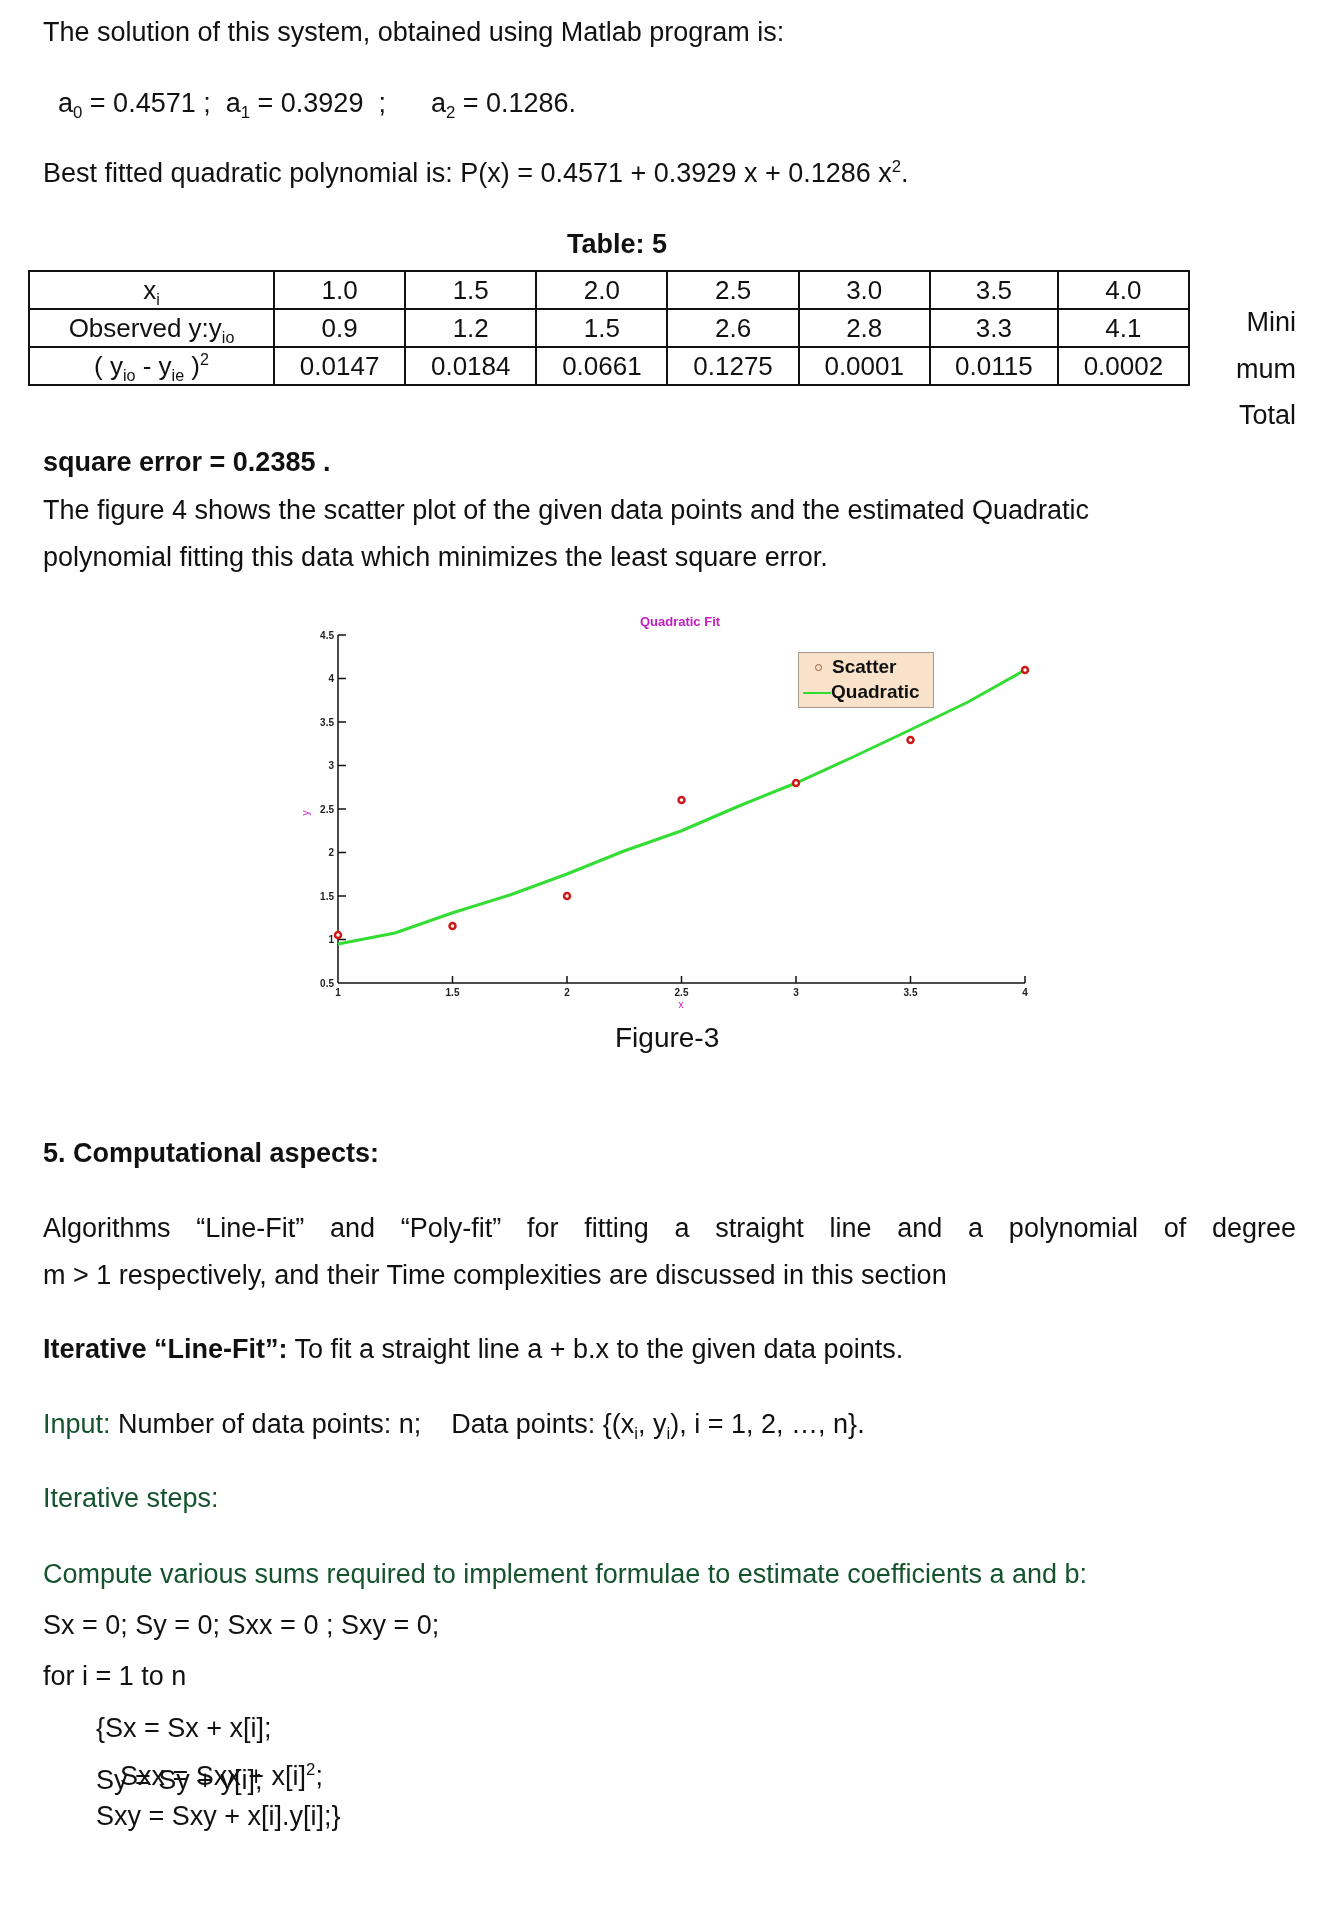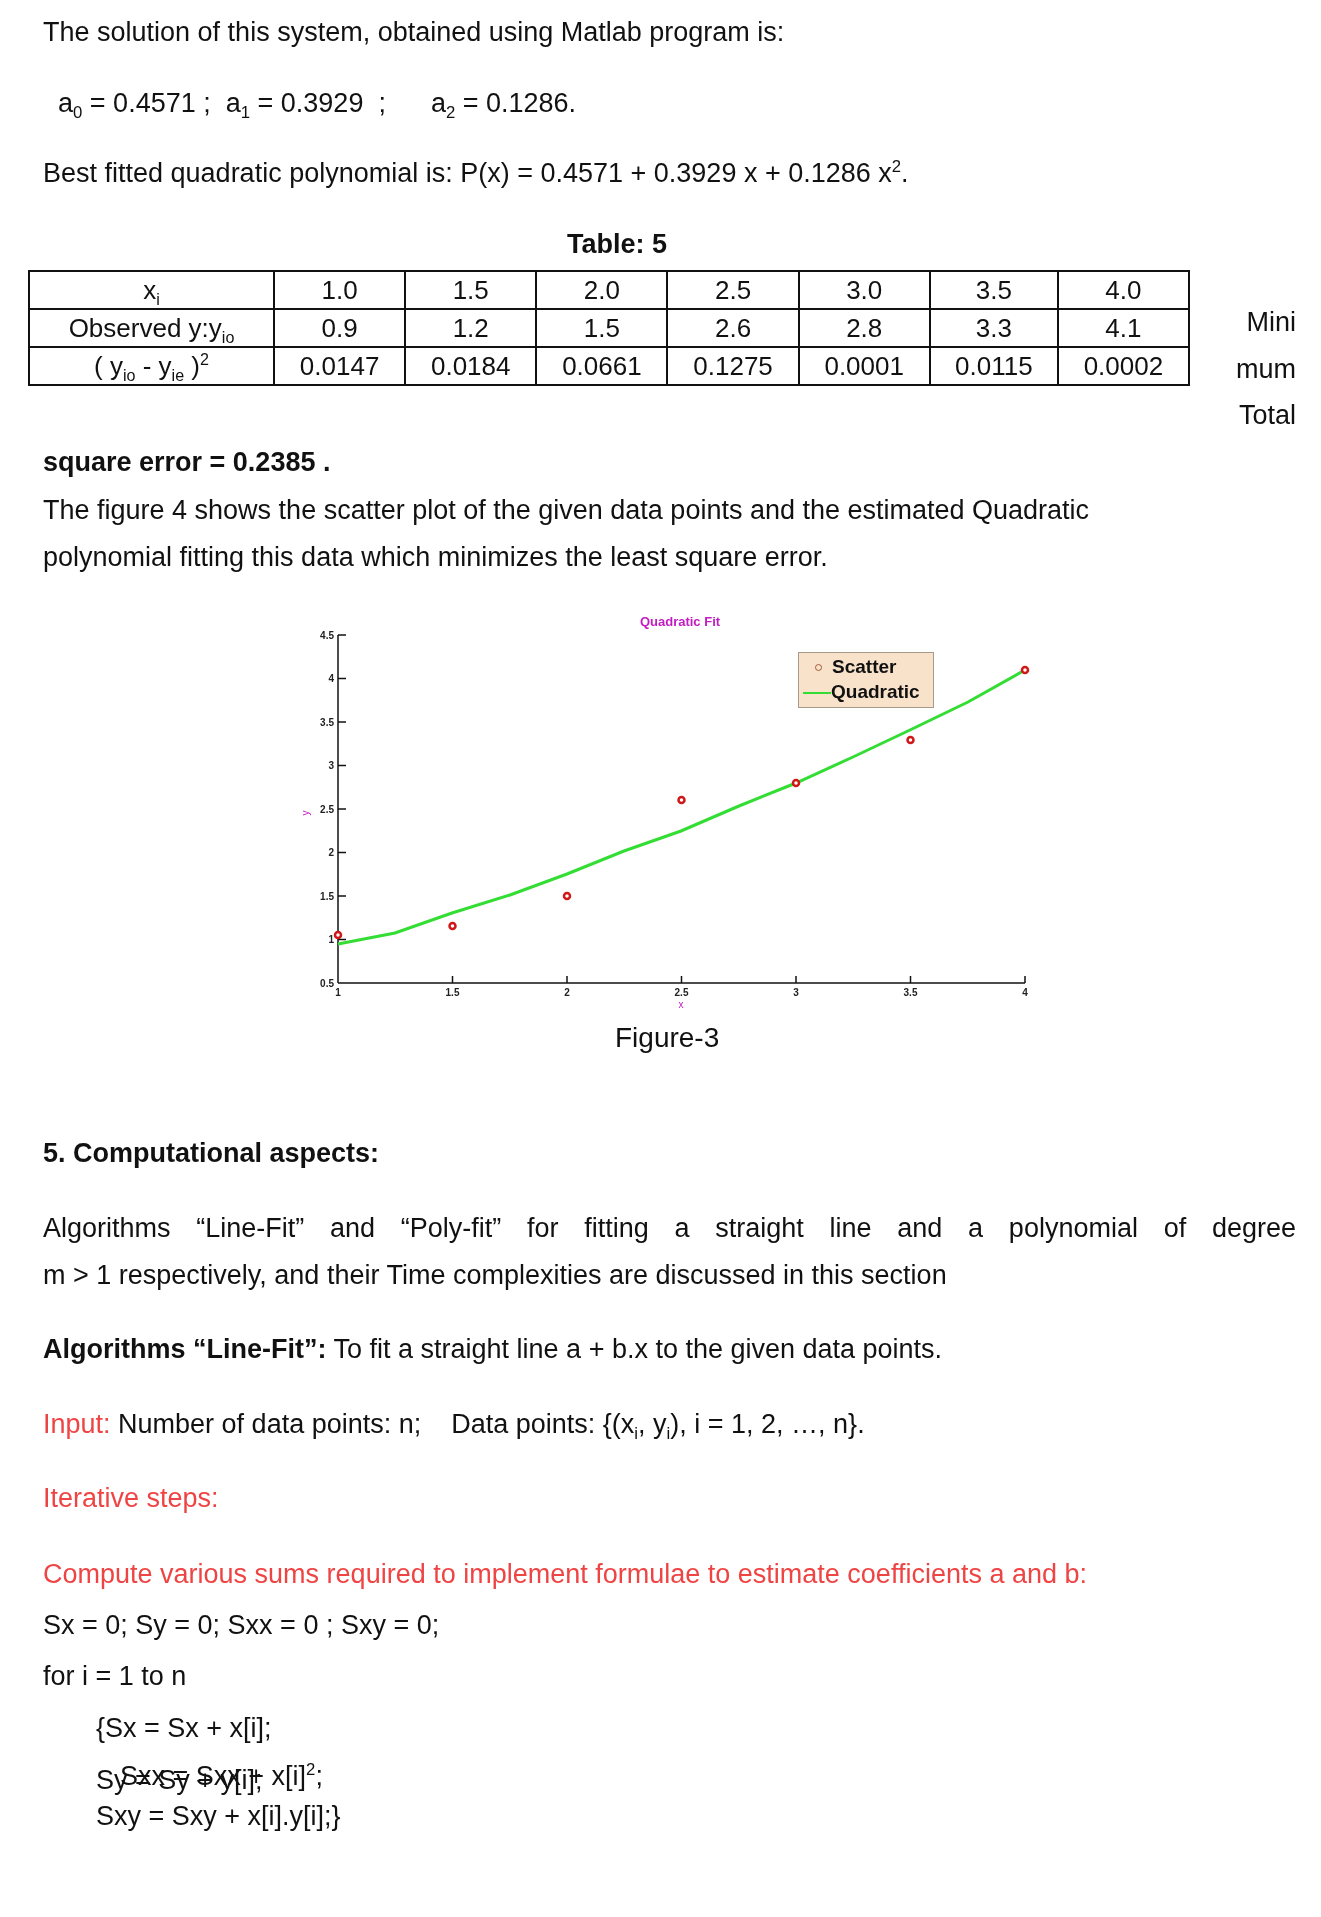--- a/index.html
+++ b/index.html
@@ -1,19 +1,19 @@
 <!DOCTYPE html>
 <html><head>
 <meta charset="utf-8">
 <style>
   html, body { margin:0; padding:0; background:#ffffff; }
   body { width:1321px; height:1917px; position:relative; overflow:hidden;
          font-family:"Liberation Sans", "DejaVu Sans", sans-serif; color:#111; }
   .line { position:absolute; left:43px; font-size:27px; line-height:32px; white-space:nowrap; }
-  .red { color:#ef4444; }
+  .red { color:#14532d; }
   .bold { font-weight:bold; }
   sub, sup { font-size:62%; line-height:0; }
   table.data { position:absolute; left:28px; top:270px; width:1162px; border-collapse:collapse;
                font-size:26px; }
   table.data td { border:2px solid #111; height:36px; padding:0; text-align:center; line-height:34px; }
   table.data td.head { width:243px; }
   .side { position:absolute; right:25px; font-size:27px; text-align:right; }
   .chart { position:absolute; left:0; top:0; }
   .axis-text { font-family:"Liberation Sans", sans-serif; font-size:10px; font-weight:bold; fill:#222; }
   .legend { position:absolute; left:798px; top:652px; width:134px; height:54px;
@@ -151,21 +151,21 @@
     <span style="position:absolute; left:32px;">Quadratic</span>
   </div>
 </div>
 
 <div class="caption">Figure-3</div>
 
 <div class="line bold" style="top:1137px;">5.   Computational aspects:</div>
 <div class="line" style="top:1212px; width:1253px; text-align:justify; text-align-last:justify;">Algorithms “Line-Fit” and “Poly-fit” for fitting a straight line and a polynomial of degree</div>
 <div class="line" style="top:1259px;">m &gt; 1 respectively, and their Time complexities are discussed in this section</div>
 <div class="line" style="top:1333px;">
-  <span class="bold">Algorithms “Line-Fit”:</span><span> To fit a straight line a + b.x to the given data points.</span>
+  <span class="bold">Iterative “Line-Fit”:</span><span> To fit a straight line a + b.x to the given data points.</span>
 </div>
 <div class="line" style="top:1408px;">
   <span class="red">Input:</span><span style="white-space:pre"> Number of data points: n;    Data points: {(x</span><sub>i</sub><span>, y</span><sub>i</sub><span>), i = 1, 2, …, n}.</span>
 </div>
 <div class="line red" style="top:1482px;">Iterative steps:</div>
 <div class="line red" style="top:1558px;">Compute various sums required to implement formulae to estimate coefficients a and b:</div>
 <div class="line" style="top:1609px;">Sx = 0; Sy = 0; Sxx = 0 ; Sxy = 0;</div>
 <div class="line" style="top:1660px;">for  i = 1 to n</div>
 <div class="line indent" style="top:1712px;">{Sx = Sx + x[i];</div>
 <div class="line indent" style="top:1764px;">Sy = Sy + y[i];</div>

